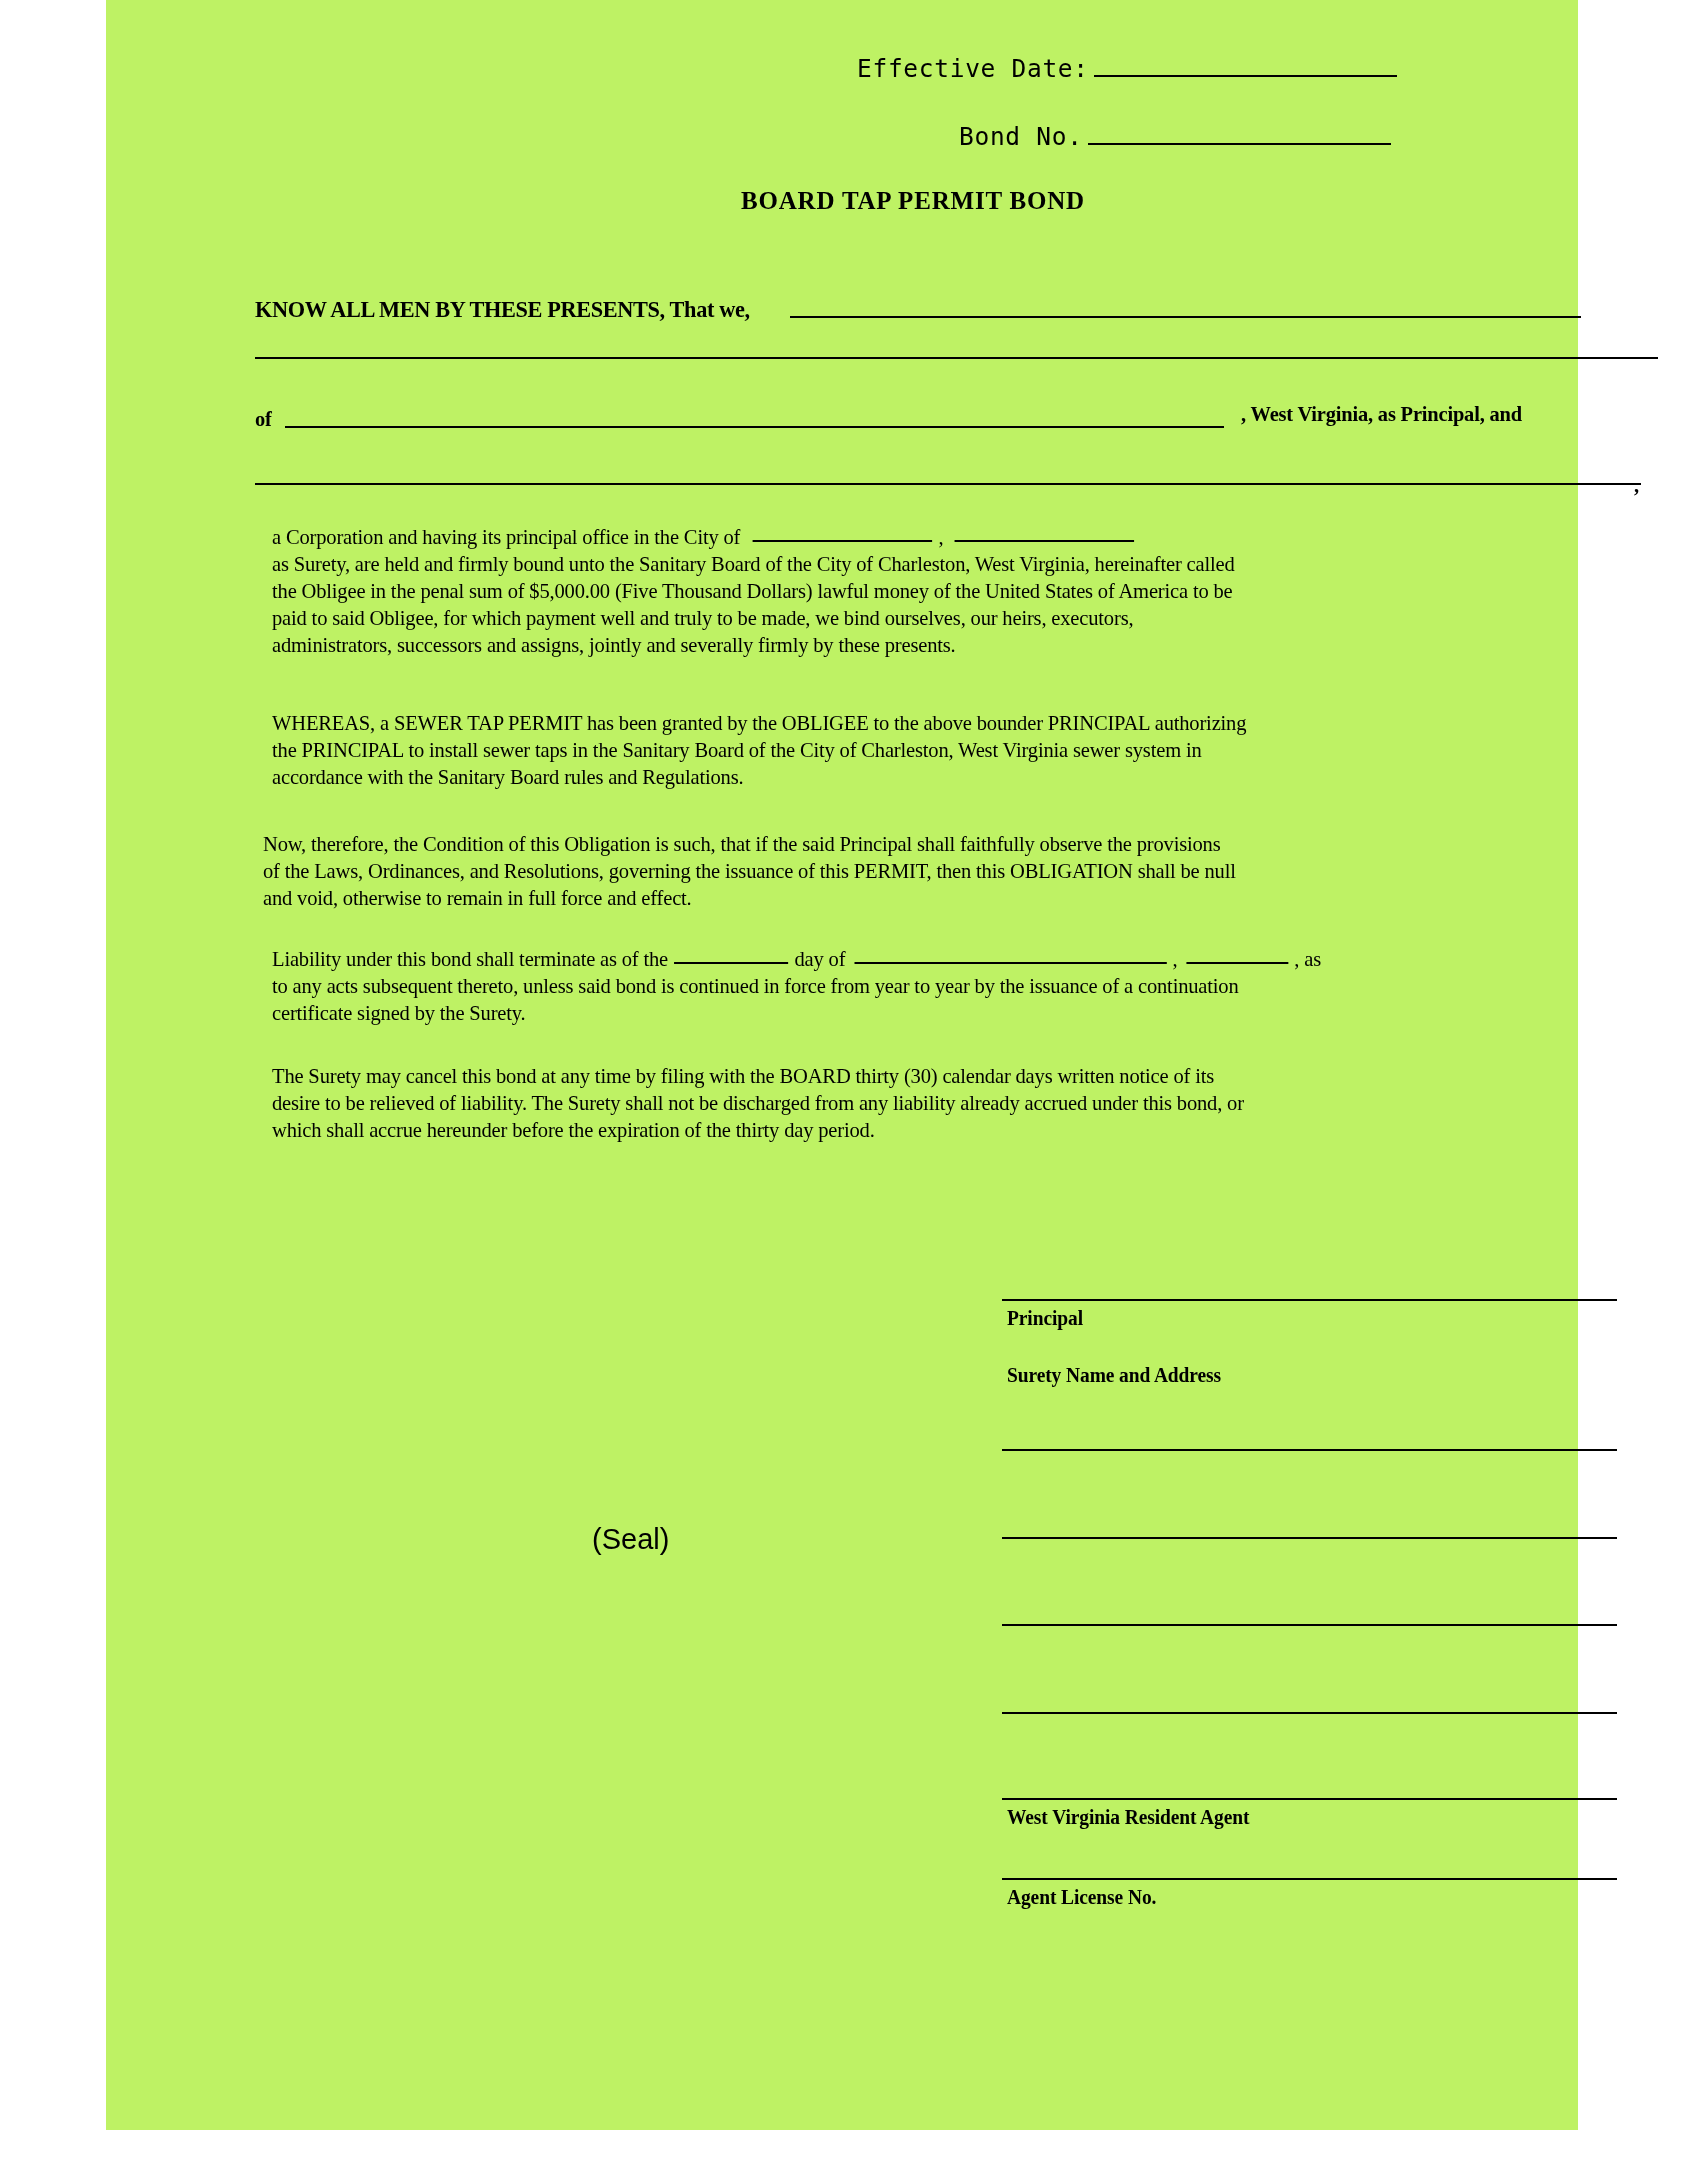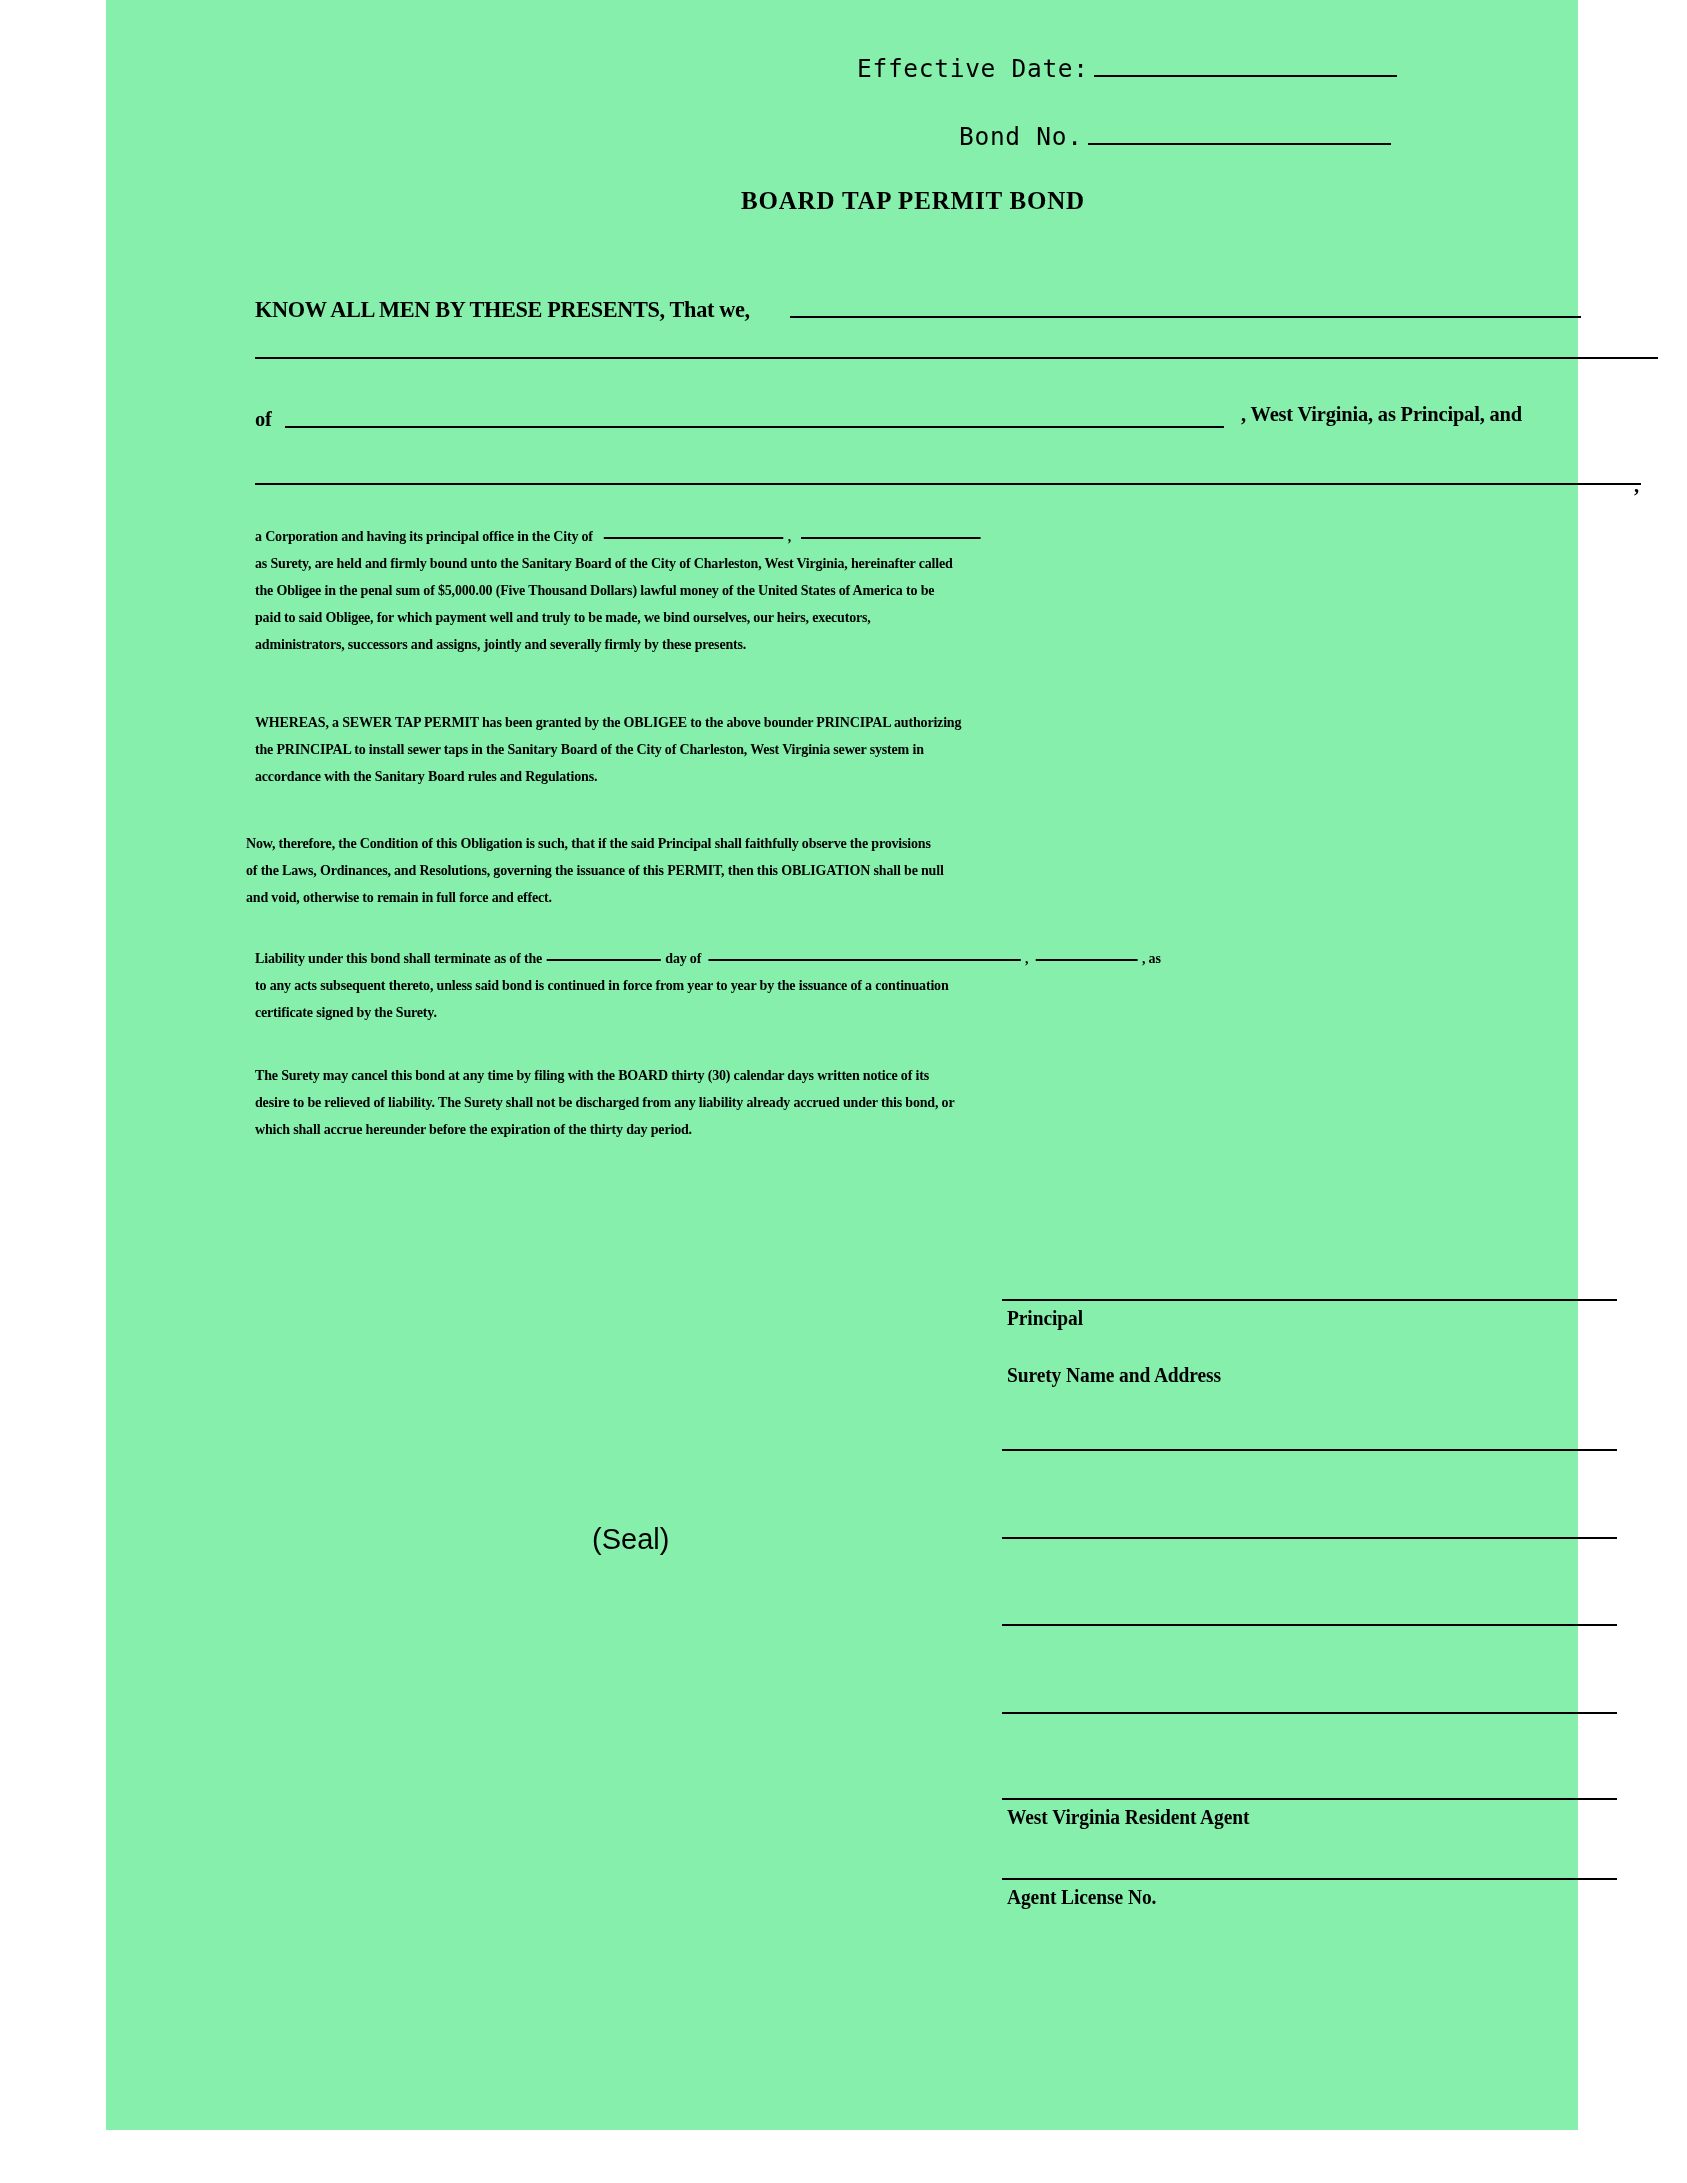--- a/index.html
+++ b/index.html
@@ -20,21 +20,21 @@
     left:0; top:0;
     width:1687px; height:2183px;
     background:#fff;
   }
 
   
   .sheet {
     position:absolute;
     left:106px; top:0px;
     width:1472px; height:2130px;
-    background:#86efac;
+    background:#bef264;
   }
 
   
   .rule {
     display:inline-block;
     border-bottom:2.6px solid #000;
     vertical-align:bottom;
     height:0.7px;
   }
 
@@ -92,25 +92,26 @@
   }
 
   
   #of-line { left:149px; top:405px; width:1403px; }
   #of-tail { position:absolute; left:1135px; top:400px; white-space:nowrap; }
 
   
   .para {
     position:absolute;
     font-family:"Liberation Serif", serif;
-    font-weight:bold;
-    font-size:15px;
+    font-weight:normal;
+    font-size:22px;
     line-height:27px;
     letter-spacing:-0.2px;
     text-align:justify;
+    margin-left:17px;
   }
   .para .ln { display:block; white-space:nowrap; transform:scaleX(0.935); transform-origin:left center; }
 
   
   .ib {
     display:inline-block;
     border-bottom:2.6px solid #000;
     height:0.7px;
     vertical-align:2px;
     margin:0 1.3px;

